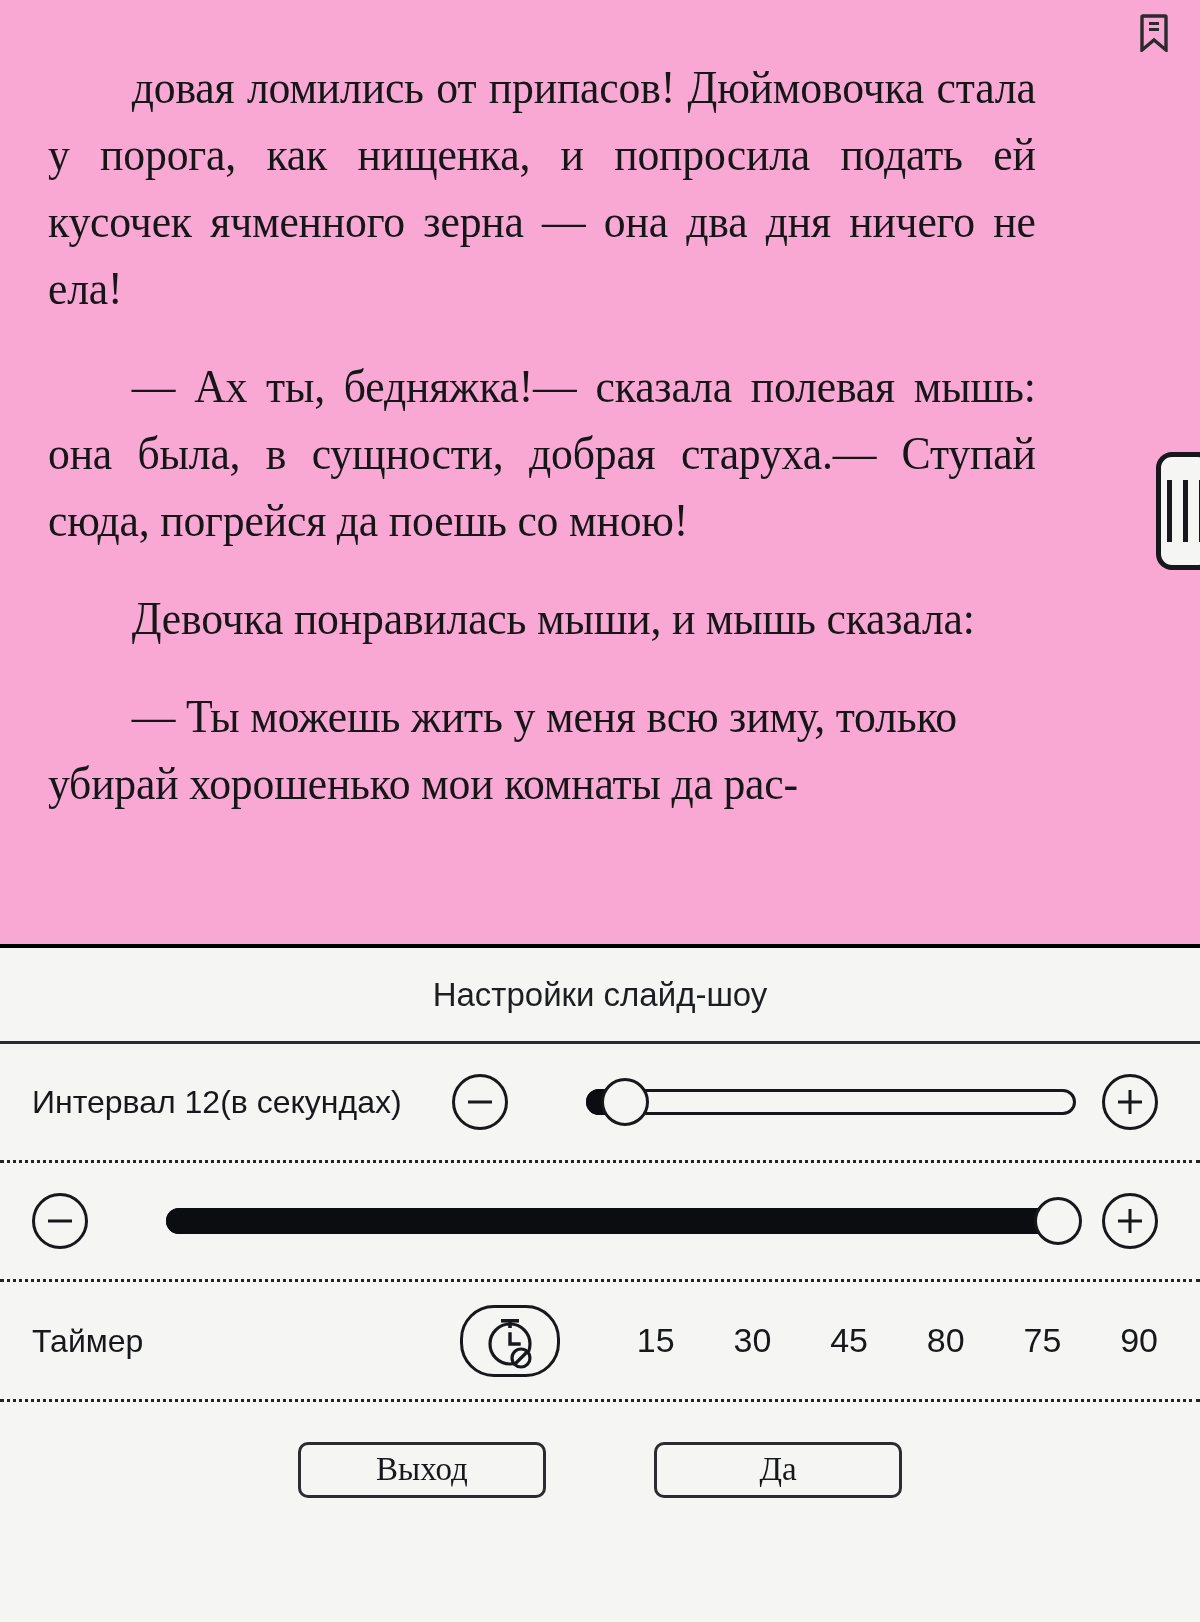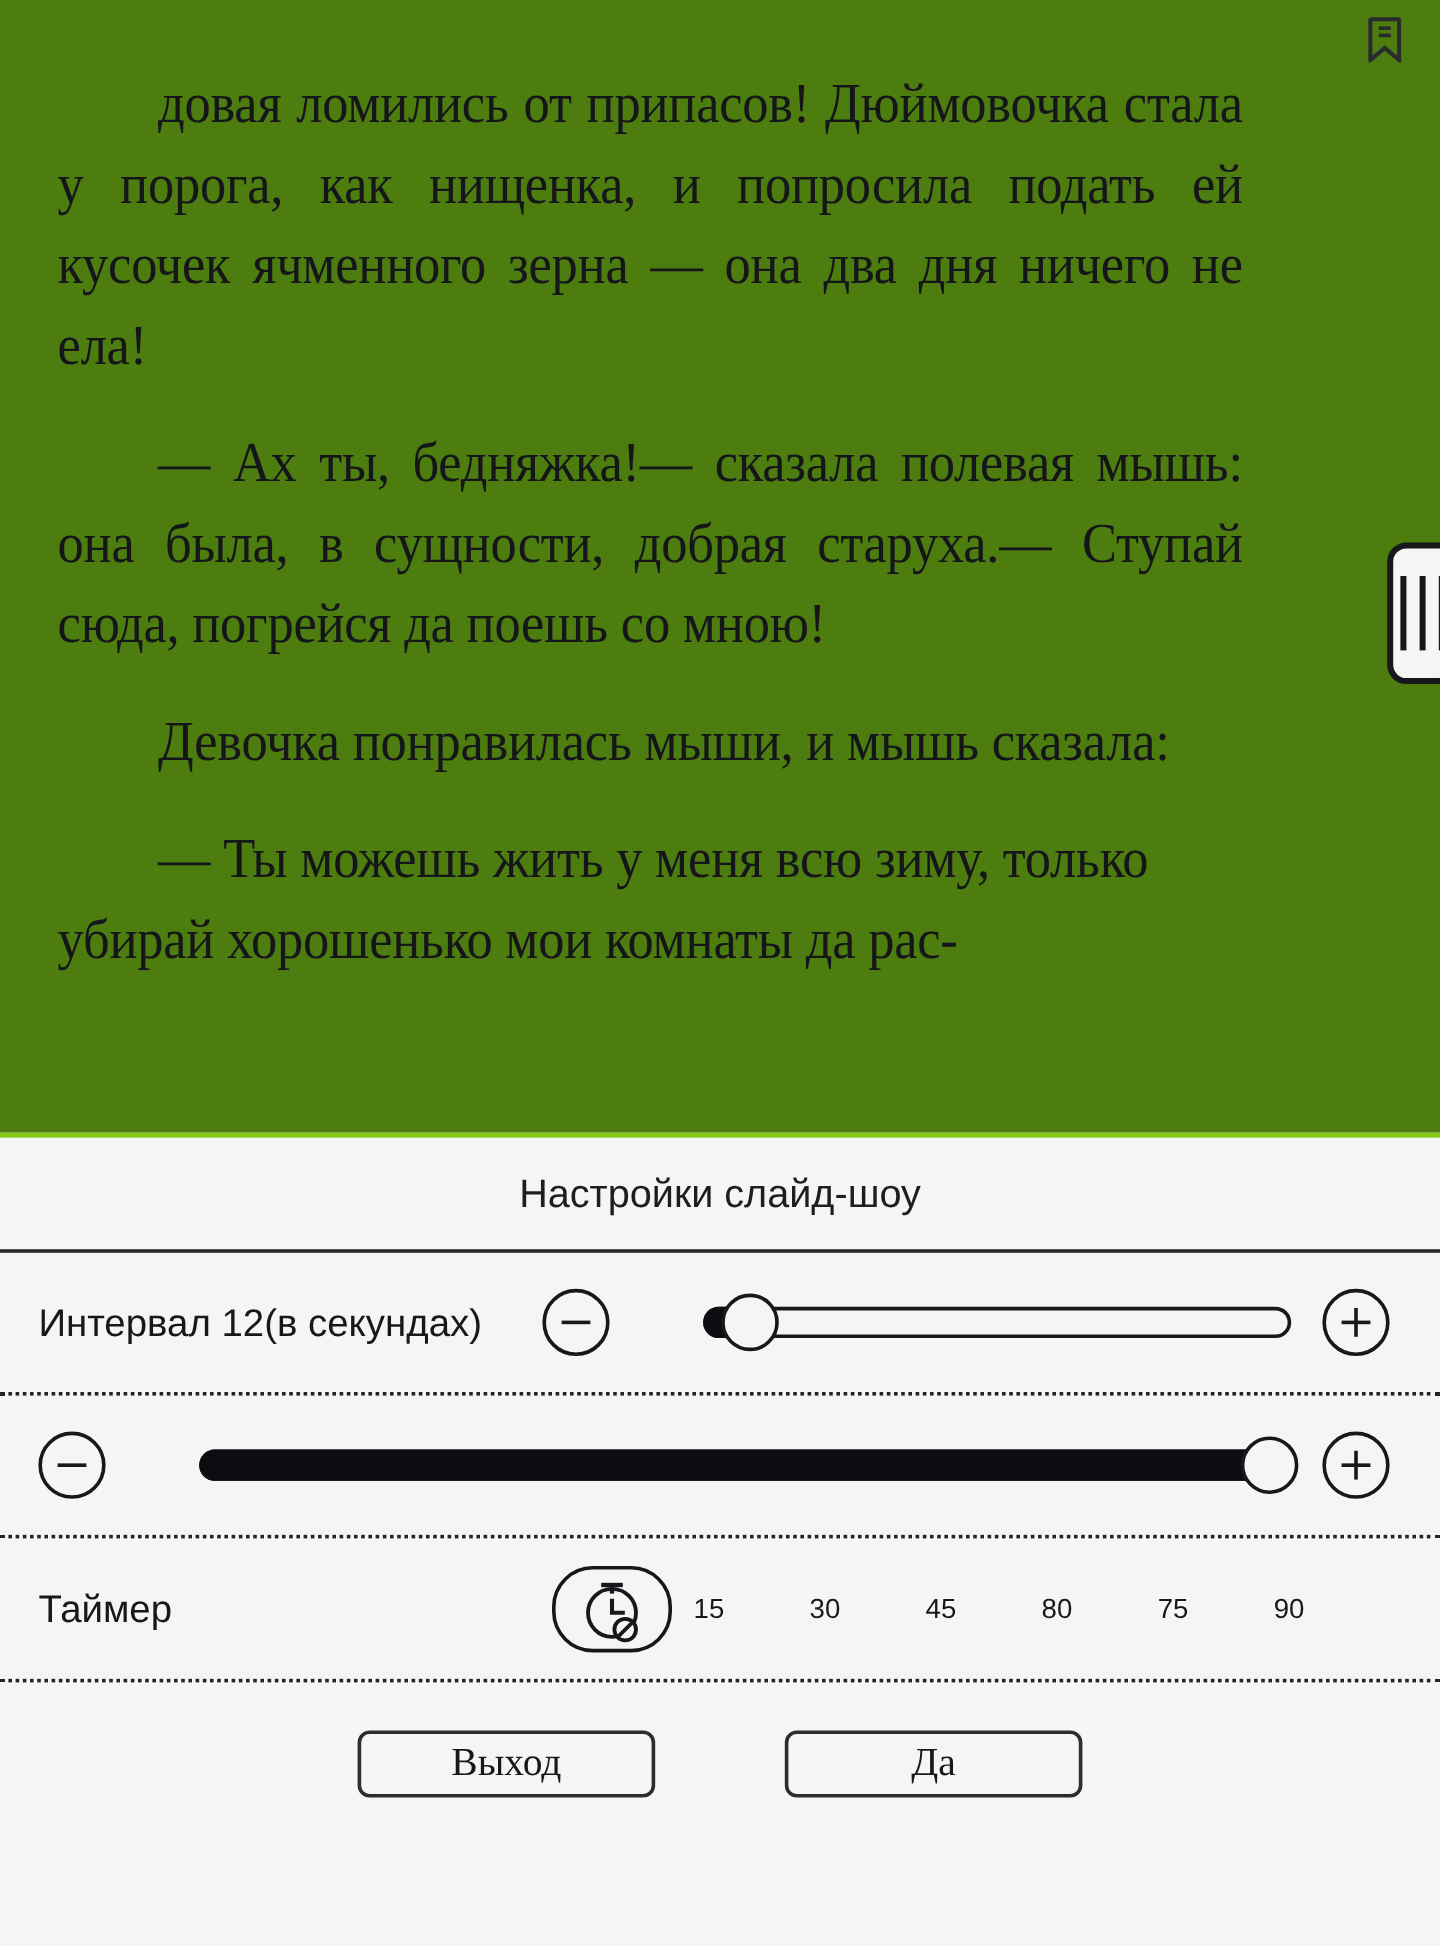--- a/index.html
+++ b/index.html
@@ -18,21 +18,21 @@
     height: 1622px;
     background: #f5f5f4;
   }
 
   
   #reader {
     position: absolute;
     left: 0; top: 0;
     width: 1200px;
     height: 944px;
-    background: #4d7c0f;
+    background: #f9a8d4;
     overflow: hidden;
   }
 
   #bookmark-icon {
     position: absolute;
     right: 32px;
     top: 14px;
     width: 28px;
     height: 38px;
   }
@@ -79,21 +79,21 @@
   }
 
   
   #settings-panel {
     position: absolute;
     left: 0;
     top: 944px;
     width: 1200px;
     height: 678px;
     background: #f5f5f4;
-    border-top: 4px solid #84cc16;
+    border-top: 4px solid #000000;
   }
 
   #panel-title {
     height: 96px;
     display: flex;
     align-items: center;
     justify-content: center;
     font-size: 33px;
     color: #1d1e22;
     border-bottom: 3px solid #2a2b2f;
@@ -199,22 +199,22 @@
     flex: 0 0 auto;
   }
   .timer-opts {
     display: flex;
     flex: 1 1 auto;
     margin-left: 18px;
     padding-right: 42px;
   }
   .timer-opt {
     flex: 1 1 0;
-    text-align: left;
-    font-size: 23px;
+    text-align: right;
+    font-size: 34px;
     color: #17181c;
   }
 
   
   #panel-actions {
     height: 135px;
     display: flex;
     align-items: center;
     justify-content: center;
     gap: 108px;

